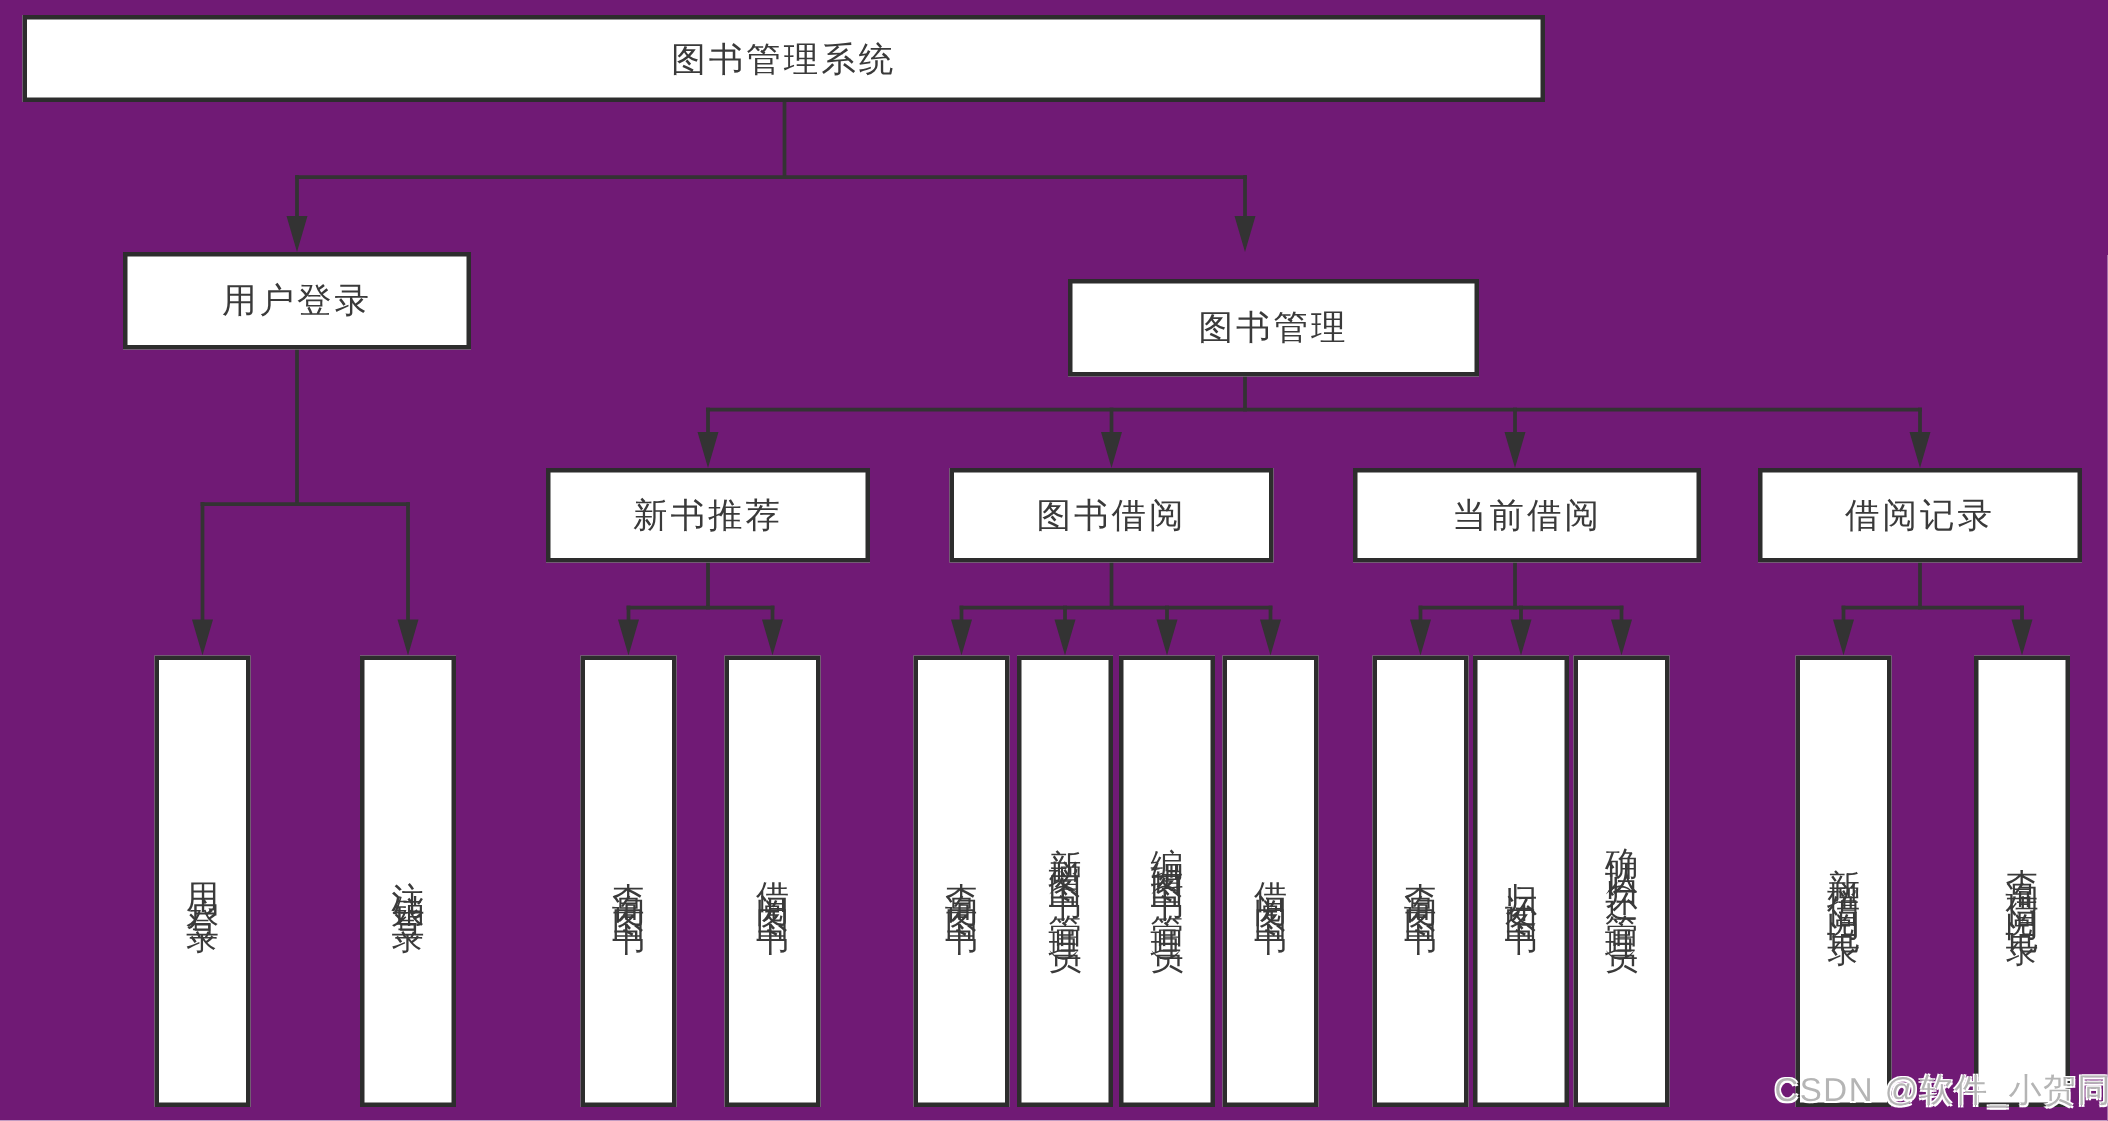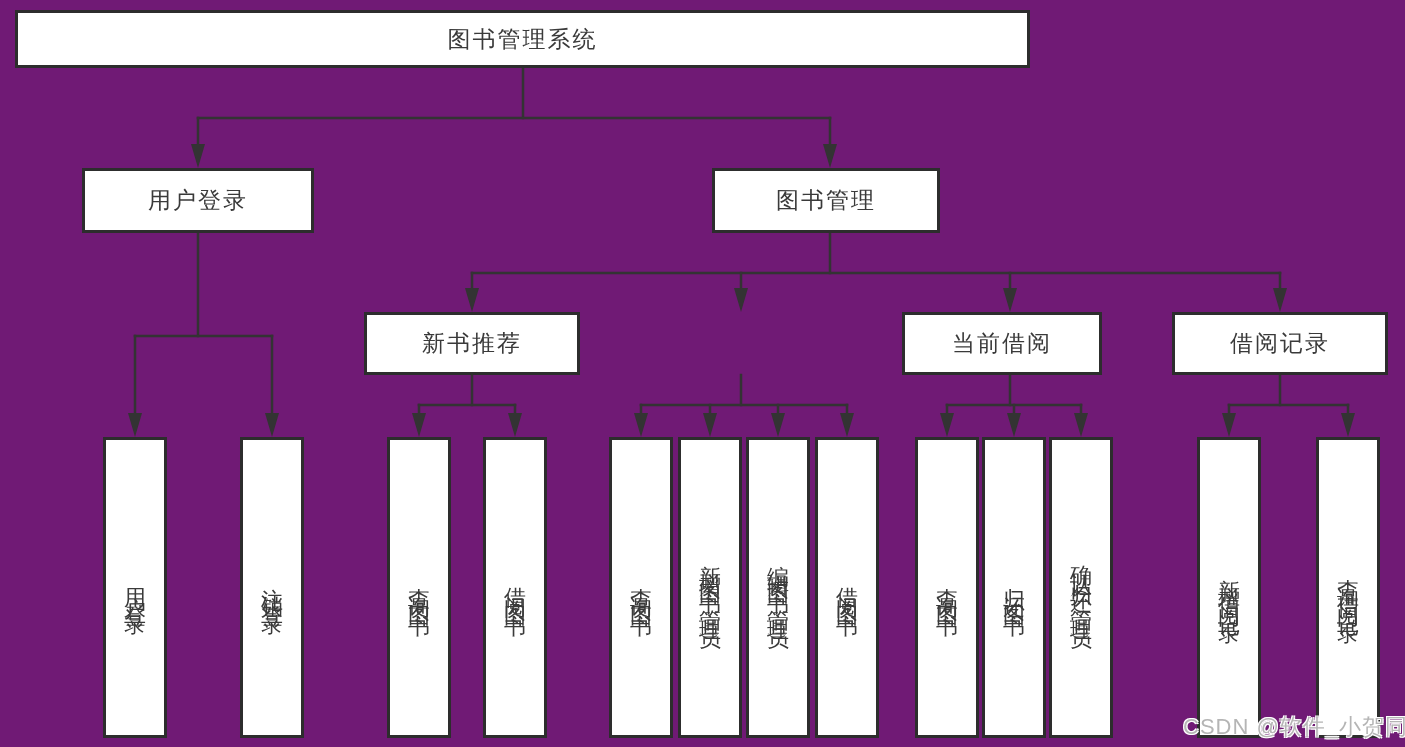--- a/index.html
+++ b/index.html
@@ -114,28 +114,31 @@
     <polygon points="1341,413 1355,413 1348,437" stroke="none"></polygon>
   </svg>
 
   <div class="node hnode" style="left:15px;top:10px;width:1015px;height:58px;">
     <span>图书管理系统</span>
   </div>
 
   <div class="node hnode" style="left:82px;top:168px;width:232px;height:65px;">
     <span>用户登录</span>
   </div>
-  <div class="node hnode" style="left:712px;top:168px;width:228px;height:65px;justify-content:center;">
+  <div class="node hnode" style="left:712px;top:186px;width:274px;height:65px;justify-content:center;">
     <span>图书管理</span>
   </div>
 
   <div class="node hnode" style="left:364px;top:312px;width:216px;height:63px;align-items:center;">
     <span>新书推荐</span>
   </div>
-  <div class="node hnode" style="left:902px;top:312px;width:200px;height:63px;">
+  <div class="node hnode" style="left:633px;top:312px;width:216px;height:63px;">
+    <span>图书借阅</span>
+  </div>
+  <div class="node hnode" style="left:902px;top:312px;width:232px;height:63px;">
     <span>当前借阅</span>
   </div>
   <div class="node hnode" style="left:1172px;top:312px;width:216px;height:63px;">
     <span>借阅记录</span>
   </div>
 
   <div class="node leaf" style="left:103px;top:437px;width:64px;height:301px;">
     <span>用户登录</span>
   </div>
   <div class="node leaf" style="left:240px;top:437px;width:64px;height:301px;">

